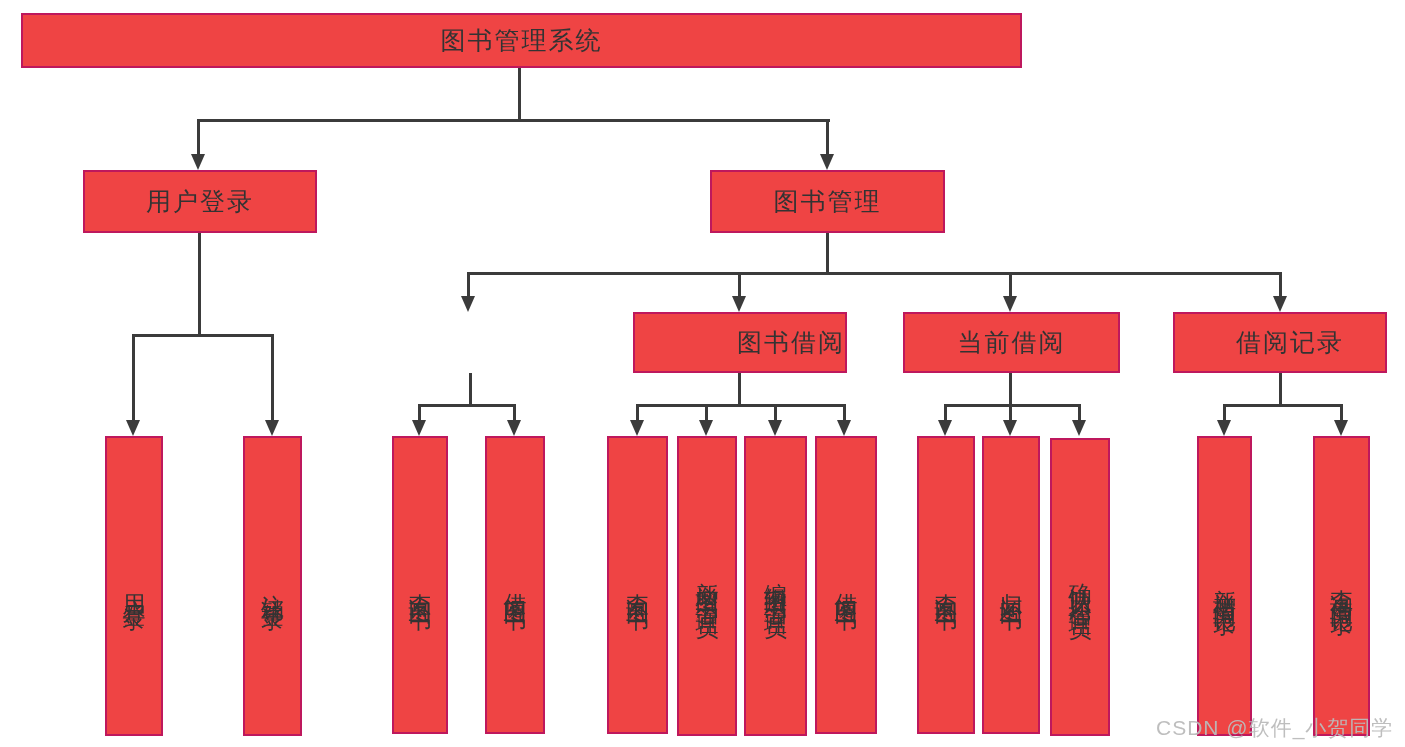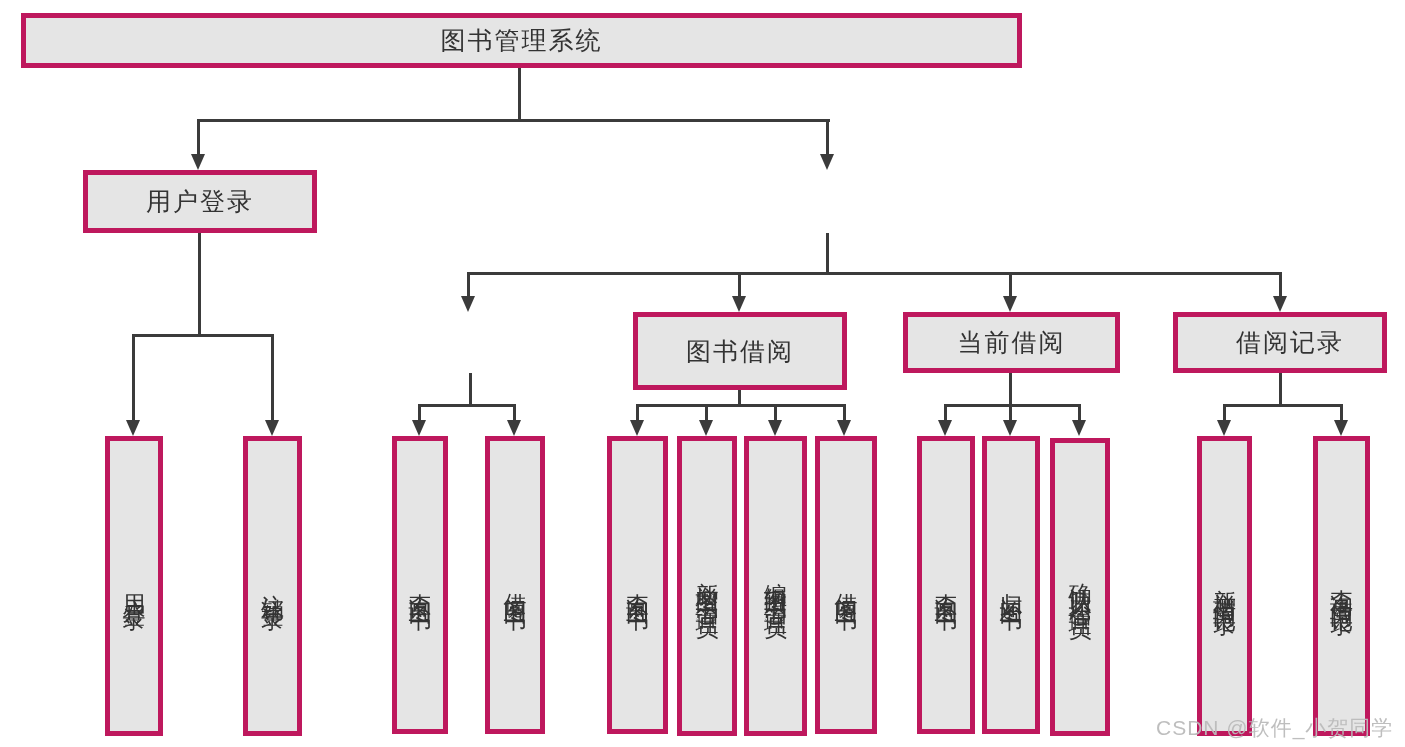--- a/index.html
+++ b/index.html
@@ -7,22 +7,22 @@
     position: relative;
     width: 1405px;
     height: 747px;
     background: #ffffff;
     font-family: "Liberation Sans", "DejaVu Sans", sans-serif;
     overflow: hidden;
   }
   .node {
     position: absolute;
     box-sizing: border-box;
-    background: #e5e5e5;
-    border: 5px solid #be185d;
+    background: #ef4444;
+    border: 2px solid #be185d;
     display: flex;
     align-items: center;
     justify-content: center;
     z-index: 2;
   }
   .node .hlabel {
     font-size: 25px;
     color: #333333;
     letter-spacing: 2px;
     white-space: nowrap;
@@ -73,40 +73,43 @@
   <div class="vline" style="left:518px; top:68px; width:3px; height:52px;"></div>
   <div class="hline" style="left:197px; top:119px; width:633px; height:3px;"></div>
   <div class="vline" style="left:197px; top:119px; width:3px; height:37px;"></div>
   <div class="arrowhead" style="left:191px; top:154px;"></div>
   <div class="vline" style="left:826px; top:119px; width:3px; height:37px;"></div>
   <div class="arrowhead" style="left:820px; top:154px;"></div>
 
   <div class="node" style="left:83px; top:170px; width:234px; height:63px;">
     <span class="hlabel">用户登录</span>
   </div>
+  <div class="node" style="left:710px; top:170px; width:235px; height:63px;">
+    <span class="hlabel">图书管理</span>
+  </div>
 
   <div class="vline" style="left:198px; top:233px; width:3px; height:103px;"></div>
   <div class="hline" style="left:132px; top:334px; width:142px; height:3px;"></div>
   <div class="vline" style="left:132px; top:334px; width:3px; height:88px;"></div>
   <div class="arrowhead" style="left:126px; top:420px;"></div>
   <div class="vline" style="left:271px; top:334px; width:3px; height:88px;"></div>
   <div class="arrowhead" style="left:265px; top:420px;"></div>
 
   <div class="vline" style="left:826px; top:233px; width:3px; height:42px;"></div>
   <div class="hline" style="left:467px; top:272px; width:815px; height:3px;"></div>
   <div class="vline" style="left:467px; top:272px; width:3px; height:26px;"></div>
   <div class="arrowhead" style="left:461px; top:296px;"></div>
   <div class="vline" style="left:738px; top:272px; width:3px; height:26px;"></div>
   <div class="arrowhead" style="left:732px; top:296px;"></div>
   <div class="vline" style="left:1009px; top:272px; width:3px; height:26px;"></div>
   <div class="arrowhead" style="left:1003px; top:296px;"></div>
   <div class="vline" style="left:1279px; top:272px; width:3px; height:26px;"></div>
   <div class="arrowhead" style="left:1273px; top:296px;"></div>
 
-  <div class="node" style="left:633px; top:312px; width:214px; height:78px;">
+  <div class="node" style="left:633px; top:312px; width:214px; height:61px;justify-content:flex-end;">
     <span class="hlabel">图书借阅</span>
   </div>
   <div class="node" style="left:903px; top:312px; width:217px; height:61px;">
     <span class="hlabel">当前借阅</span>
   </div>
   <div class="node" style="left:1173px; top:312px; width:214px; height:61px;padding-left:20px;">
     <span class="hlabel">借阅记录</span>
   </div>
 
   <div class="vline" style="left:469px; top:373px; width:3px; height:33px;"></div>

